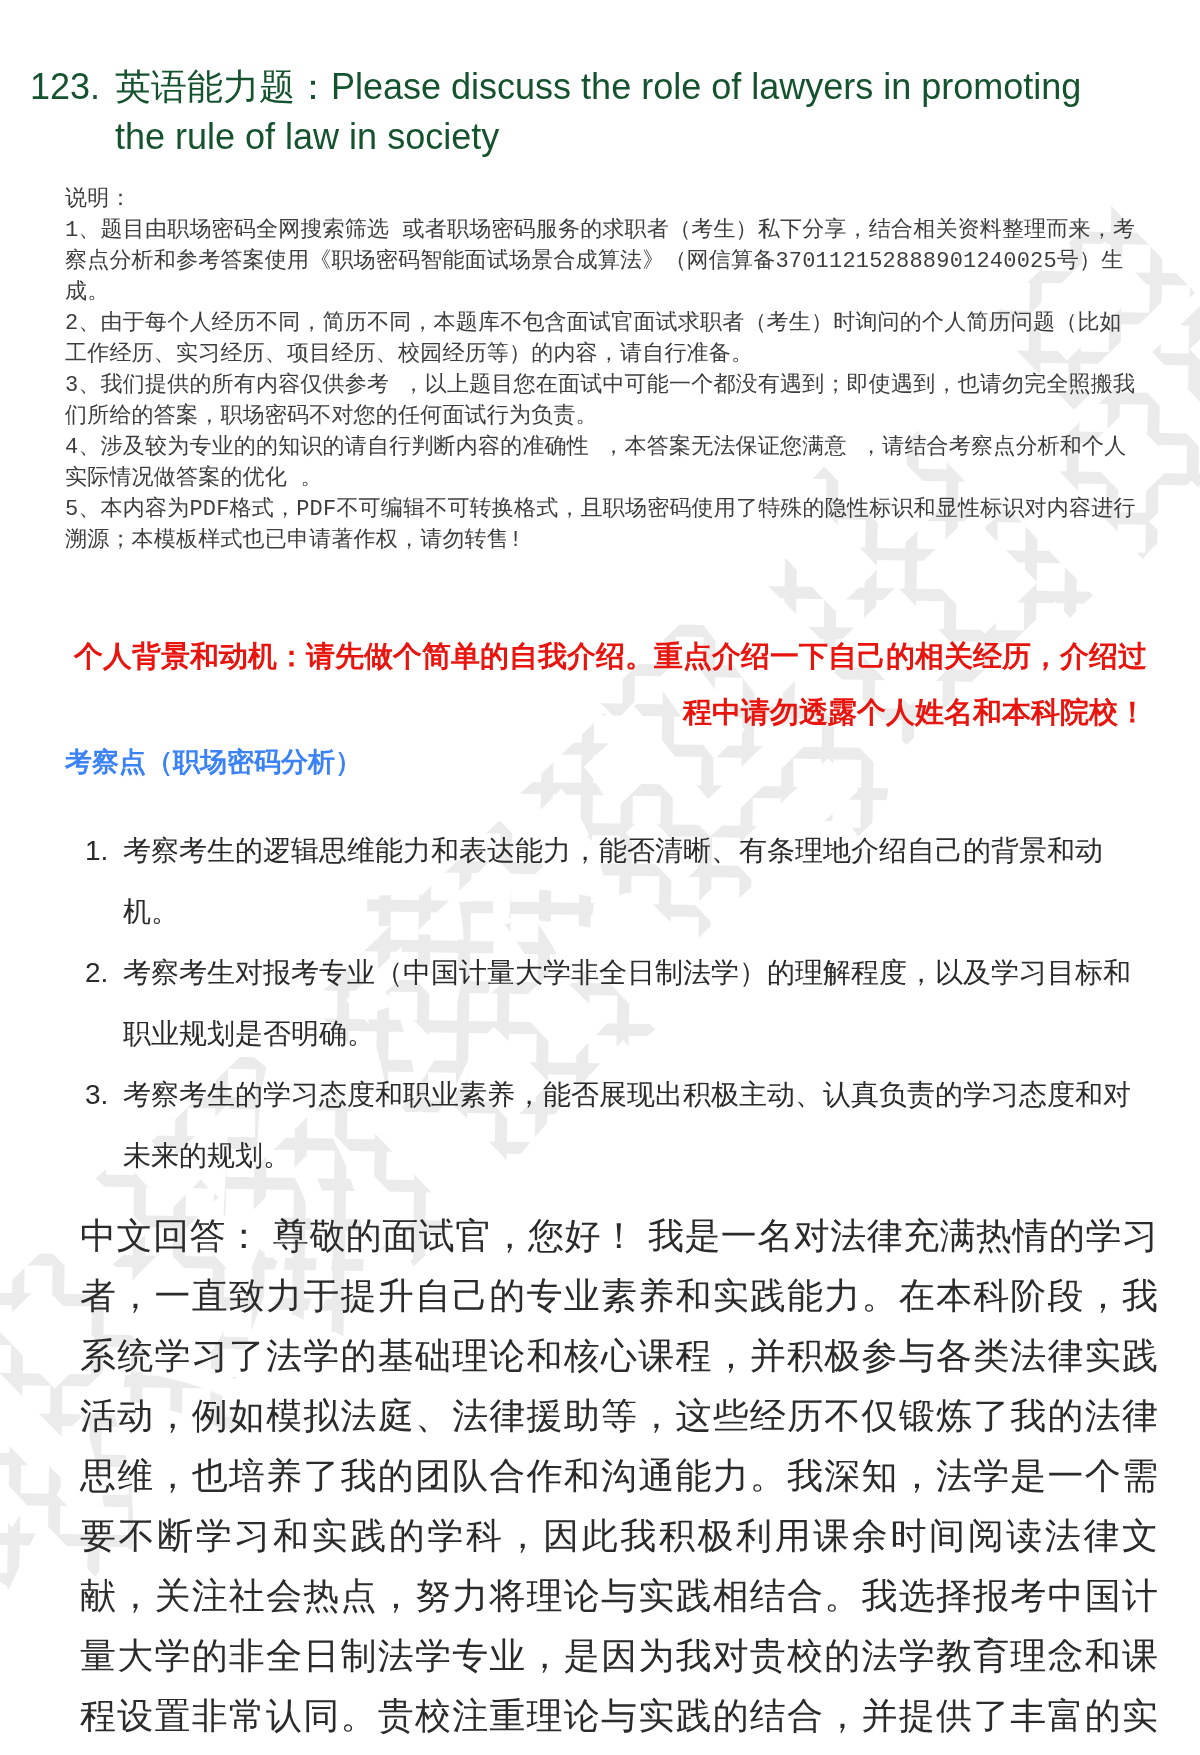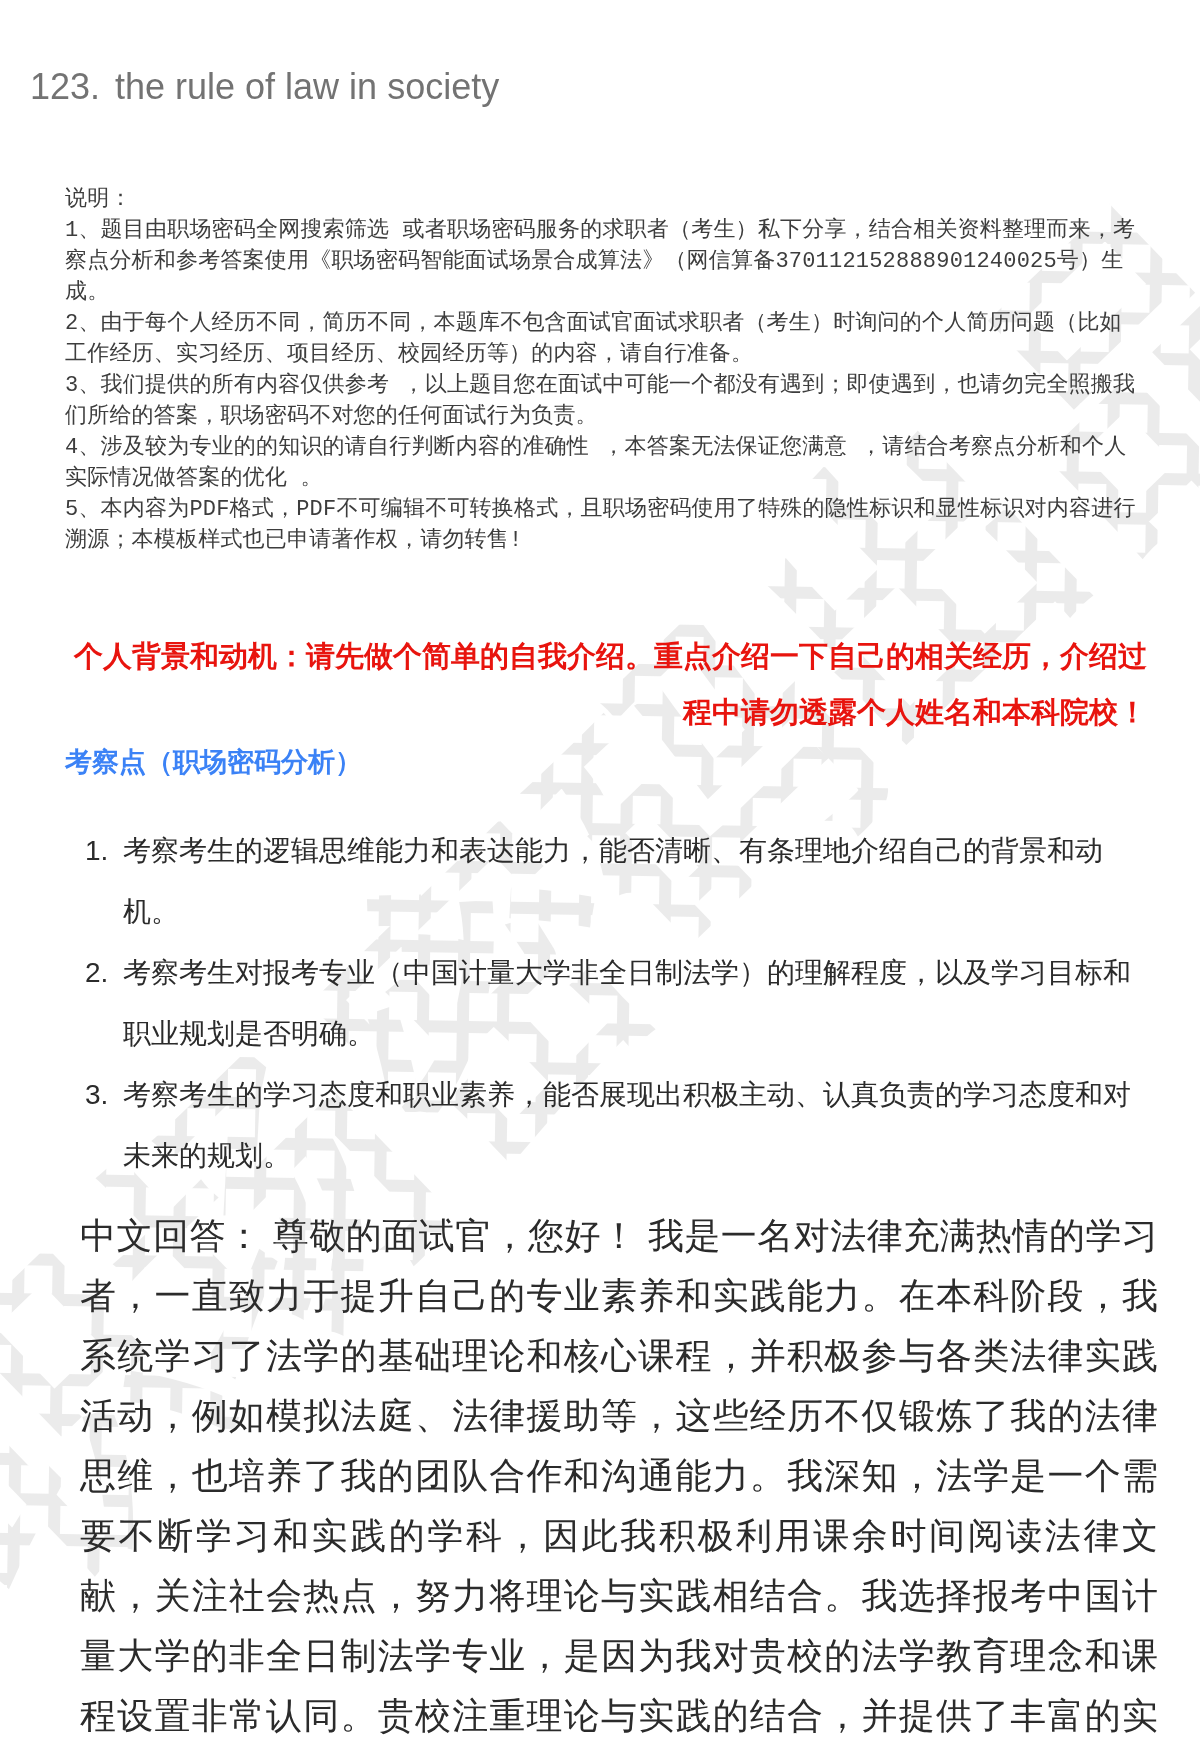--- a/index.html
+++ b/index.html
@@ -21,21 +21,21 @@
     z-index:0;
     pointer-events:none;
   }
 
   
   .content { position:absolute; inset:0; z-index:1; }
 
   .title-row {
     position:absolute; top:62px; left:30px; width:1110px;
     display:flex; align-items:flex-start;
-    color:#737373;
+    color:#14532d;
     font-size:36px; line-height:50px; font-weight:500;
   }
   .title-num { width:85px; flex:0 0 85px; }
   .title-text { flex:1; }
   .title-line { display:block; }
 
   .notes {
     position:absolute; top:184px; left:65px; width:1077px;
     color:#3d3d3d; font-size:22px; line-height:31px;
     letter-spacing:0.2px;
@@ -85,20 +85,21 @@
       </pattern>
     </defs>
     <text x="15" y="330" font-size="295" font-weight="bold" letter-spacing="10" fill="url(#wm-lattice)">职场密码出品</text>
   </svg>
 
   <div class="content">
 
     <div class="title-row">
       <span class="title-num">123.</span>
       <span class="title-text">
+        <span class="title-line">英语能力题：Please discuss the role of lawyers in promoting</span>
         <span class="title-line">the rule of law in society</span>
       </span>
     </div>
 
     <div class="notes">
       <div>说明：</div>
       <div>1、题目由职场密码全网搜索筛选 或者职场密码服务的求职者（考生）私下分享，结合相关资料整理而来，考察点分析和参考答案使用《职场密码智能面试场景合成算法》（网信算备370112152888901240025号）生成。</div>
       <div>2、由于每个人经历不同，简历不同，本题库不包含面试官面试求职者（考生）时询问的个人简历问题（比如工作经历、实习经历、项目经历、校园经历等）的内容，请自行准备。</div>
       <div>3、我们提供的所有内容仅供参考 ，以上题目您在面试中可能一个都没有遇到；即使遇到，也请勿完全照搬我们所给的答案，职场密码不对您的任何面试行为负责。</div>
       <div>4、涉及较为专业的的知识的请自行判断内容的准确性 ，本答案无法保证您满意 ，请结合考察点分析和个人实际情况做答案的优化 。</div>

